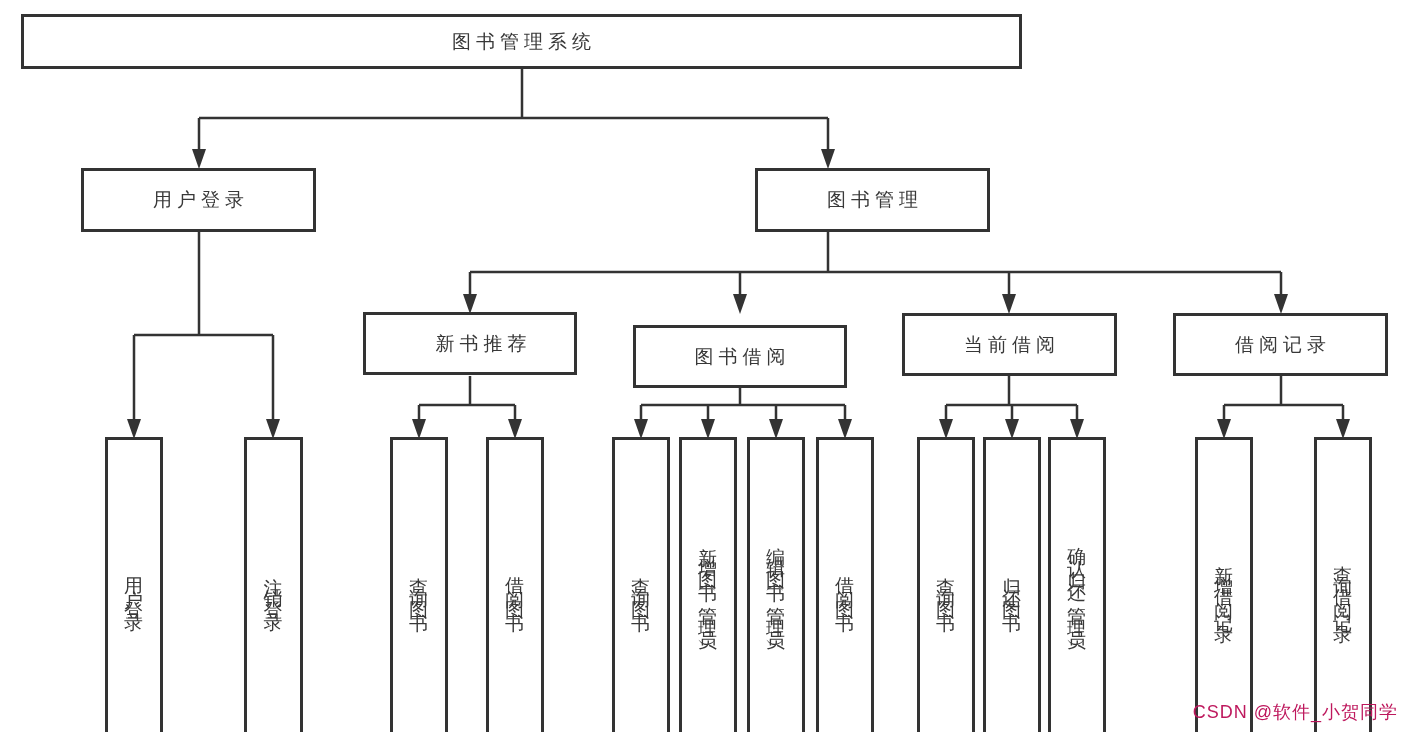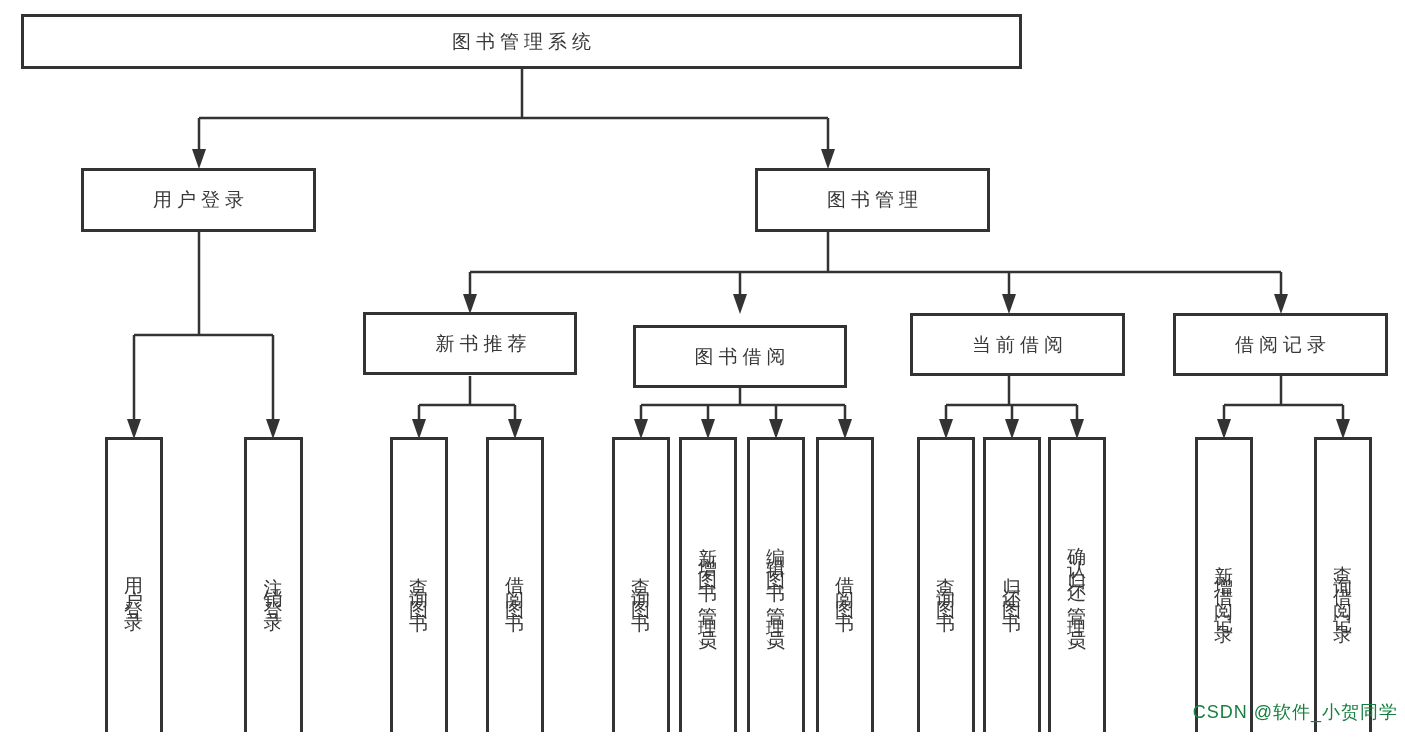--- a/index.html
+++ b/index.html
@@ -30,21 +30,21 @@
     writing-mode:vertical-rl;
     text-orientation:mixed;
     font-size:19px;
     line-height:1;
     letter-spacing:12px;
   }
   #watermark{
     position:absolute;
     right:7px;bottom:8px;
     font-size:18px;
-    color:#15803d;
+    color:#be185d;
     letter-spacing:1px;
     z-index:2;
     white-space:nowrap;
   }
 </style>
 </head>
 <body>
 
 <div id="canvas">
 
@@ -81,21 +81,21 @@
   <div class="node" style="left:711px;top:168px;width:235px;height:64px;margin-left:44px;">
     <span class="hlabel">图书管理</span>
   </div>
 
   <div class="node" style="left:363px;top:312px;width:214px;height:63px;padding-left:22px;">
     <span class="hlabel">新书推荐</span>
   </div>
   <div class="node" style="left:633px;top:313px;width:214px;height:63px;margin-top:12px;">
     <span class="hlabel">图书借阅</span>
   </div>
-  <div class="node" style="left:902px;top:313px;width:215px;height:63px;margin-left:8px;">
+  <div class="node" style="left:902px;top:313px;width:215px;height:63px;">
     <span class="hlabel">当前借阅</span>
   </div>
   <div class="node" style="left:1173px;top:313px;width:215px;height:63px;">
     <span class="hlabel">借阅记录</span>
   </div>
 
   <div class="node" style="left:105px;top:437px;width:58px;height:298px;">
     <span class="vlabel">用户登录</span>
   </div>
   <div class="node" style="left:244px;top:437px;width:59px;height:298px;">

